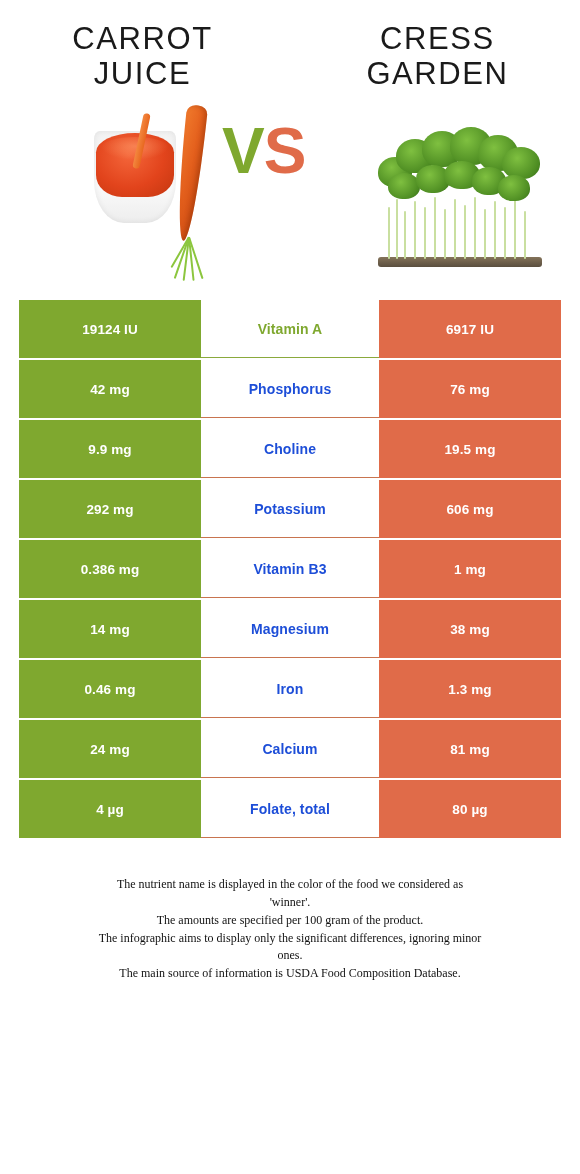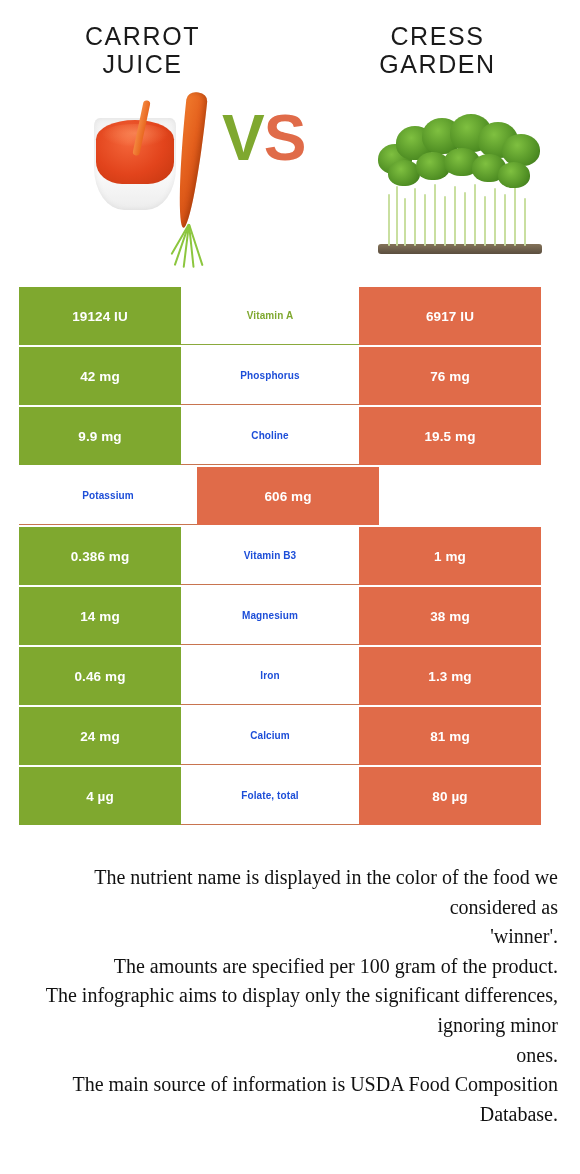--- a/index.html
+++ b/index.html
@@ -18,21 +18,21 @@
 
   
   .titles {
     display: flex;
     padding-top: 22px;
   }
   .title-cell {
     width: 50%;
     text-align: center;
     font-family: "Liberation Sans", sans-serif;
-    font-size: 25px;
+    font-size: 31px;
     line-height: 1.12;
     font-weight: 300;
     letter-spacing: 1.6px;
     color: #1a1a1a;
     text-transform: uppercase;
     -webkit-font-smoothing: antialiased;
   }
   .title-cell .t-line { display: block; }
   .title-left  { padding-right: 8px; }
   .title-right { padding-left: 2px; }
@@ -162,46 +162,46 @@
   .cell {
     display: flex;
     align-items: center;
     justify-content: center;
     font-size: 13.5px;
     font-weight: bold;
     letter-spacing: .1px;
     -webkit-font-smoothing: antialiased;
   }
   .cell-left {
-    width: 162px;
+    width: 182px;
     background: #7FA82F;
     color: #ffffff;
   }
   .cell-right {
     width: 182px;
     background: #E06B49;
     color: #ffffff;
   }
   .cell-mid {
     width: 178px;
     background: #ffffff;
     color: #7FA82F;
-    font-size: 10px;
+    font-size: 14px;
     border-bottom: 1px solid transparent;
     box-sizing: border-box;
   }
   .cell-mid.win-left  { color: #7FA82F; border-bottom-color: #8aa93c; }
   .cell-mid.win-right { color: #1d4ed8; border-bottom-color: #c8744f; }
 
   
   .footer {
     margin: 38px 22px 0 22px;
-    text-align: right;
+    text-align: center;
     font-family: "Liberation Serif", serif;
-    font-size: 20px;
+    font-size: 12px;
     line-height: 1.48;
     color: #111111;
   }
   .footer span { display: block; }
 </style>
 </head>
 <body>
 
 <div class="titles">
   <div class="title-cell title-left">
@@ -279,20 +279,21 @@
       <div class="cell cell-left">42 mg</div>
       <div class="cell cell-mid win-right">Phosphorus</div>
       <div class="cell cell-right">76 mg</div>
     </div>
     <div class="row">
       <div class="cell cell-left">9.9 mg</div>
       <div class="cell cell-mid win-right">Choline</div>
       <div class="cell cell-right">19.5 mg</div>
     </div>
     <div class="row">
+      <div class="cell cell-left">292 mg</div>
       <div class="cell cell-mid win-right">Potassium</div>
       <div class="cell cell-right">606 mg</div>
     </div>
     <div class="row">
       <div class="cell cell-left">0.386 mg</div>
       <div class="cell cell-mid win-right">Vitamin B3</div>
       <div class="cell cell-right">1 mg</div>
     </div>
     <div class="row">
       <div class="cell cell-left">14 mg</div>

